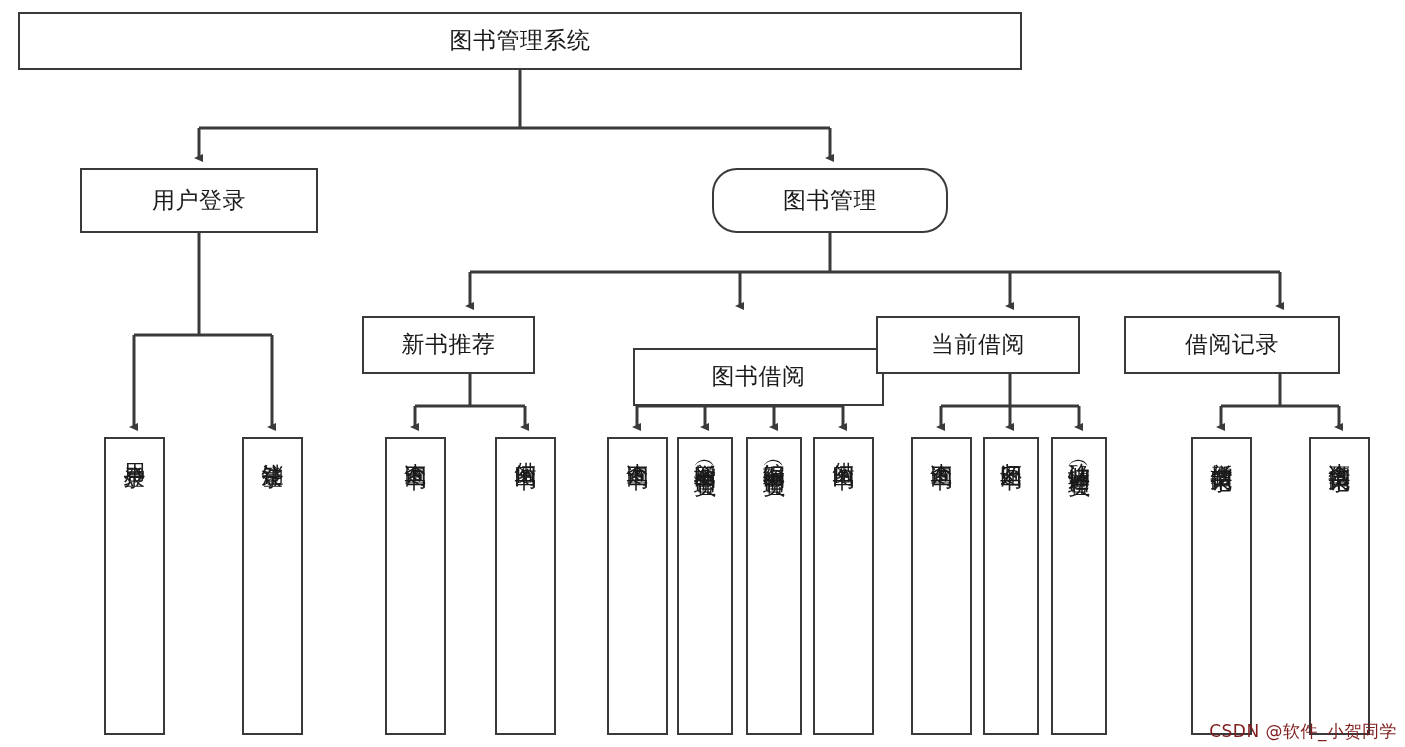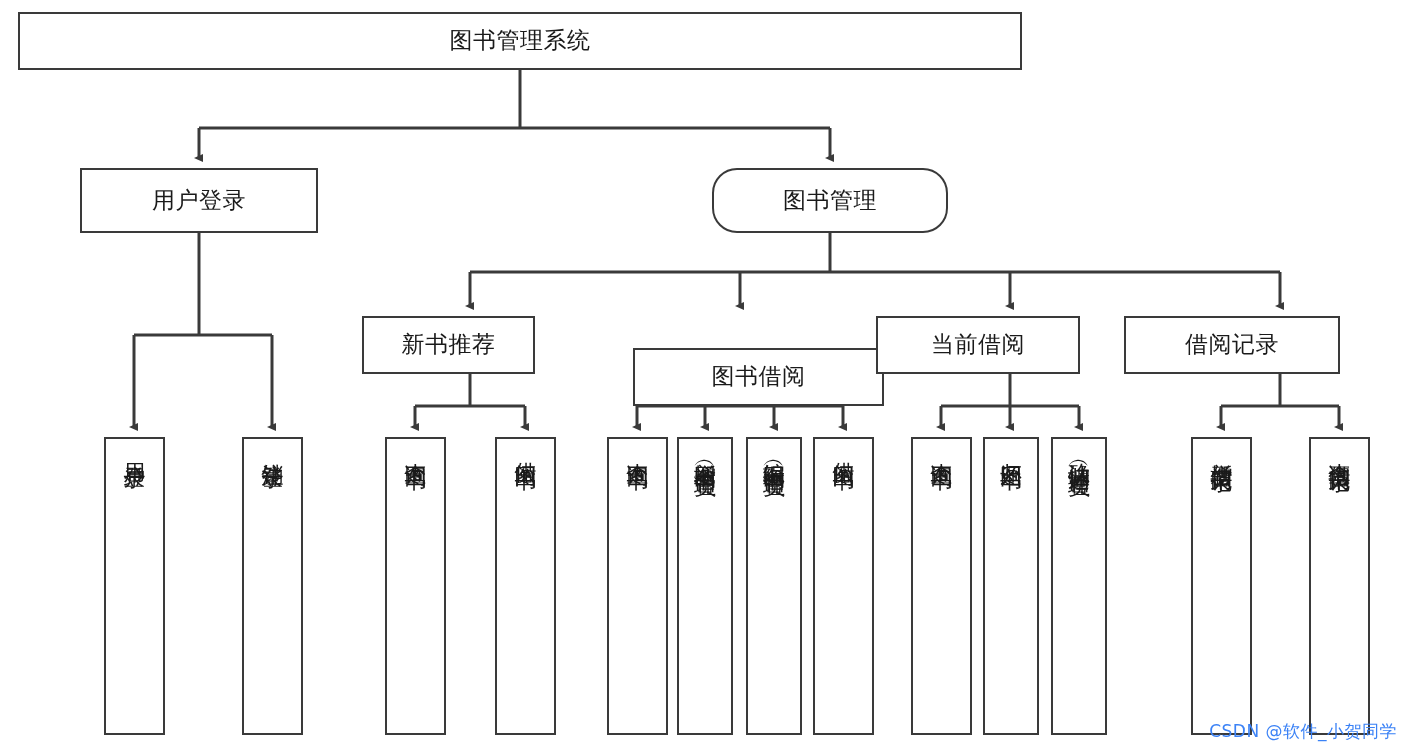--- a/index.html
+++ b/index.html
@@ -60,21 +60,21 @@
     top: 0;
     width: 1405px;
     height: 747px;
     pointer-events: none;
   }
   .watermark {
     position: absolute;
     right: 8px;
     bottom: 4px;
     font-size: 17px;
-    color: #3b82f6;
+    color: #7f1d1d;
     letter-spacing: 0.5px;
     white-space: nowrap;
     margin-left: 34px;
   }
 </style>
 </head>
 <body>
 
 <div id="canvas">
 

